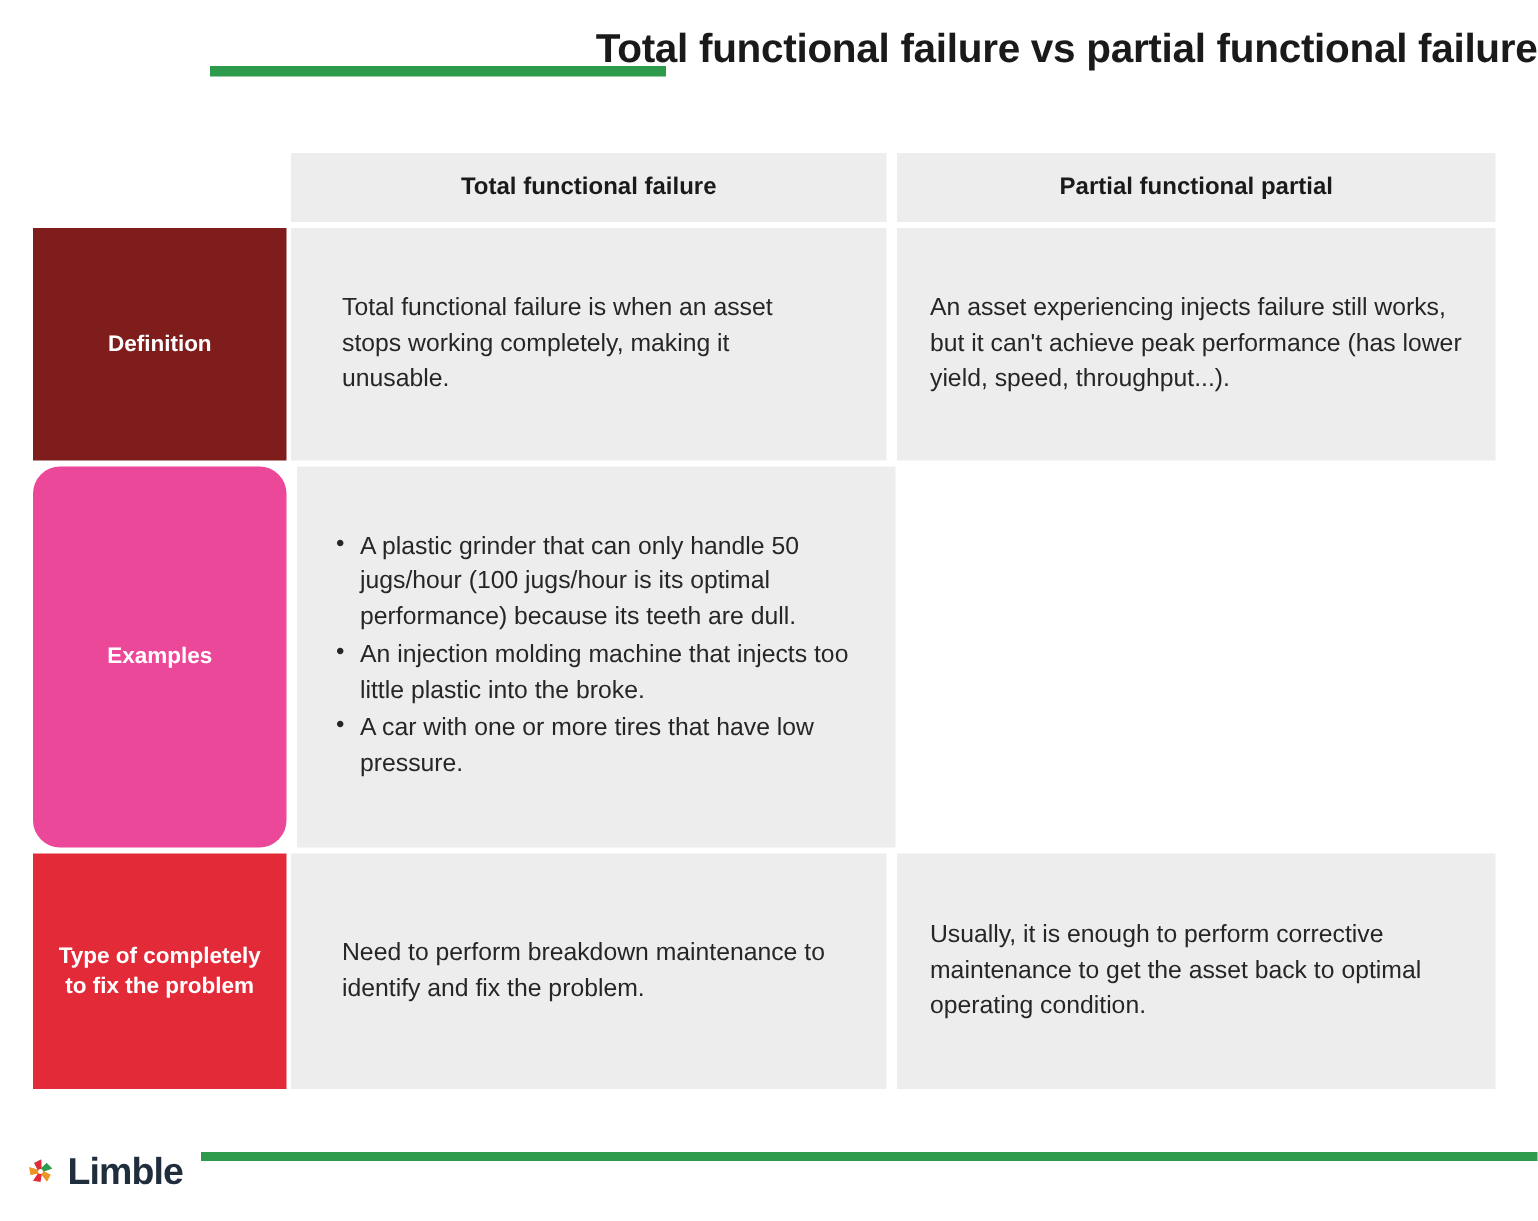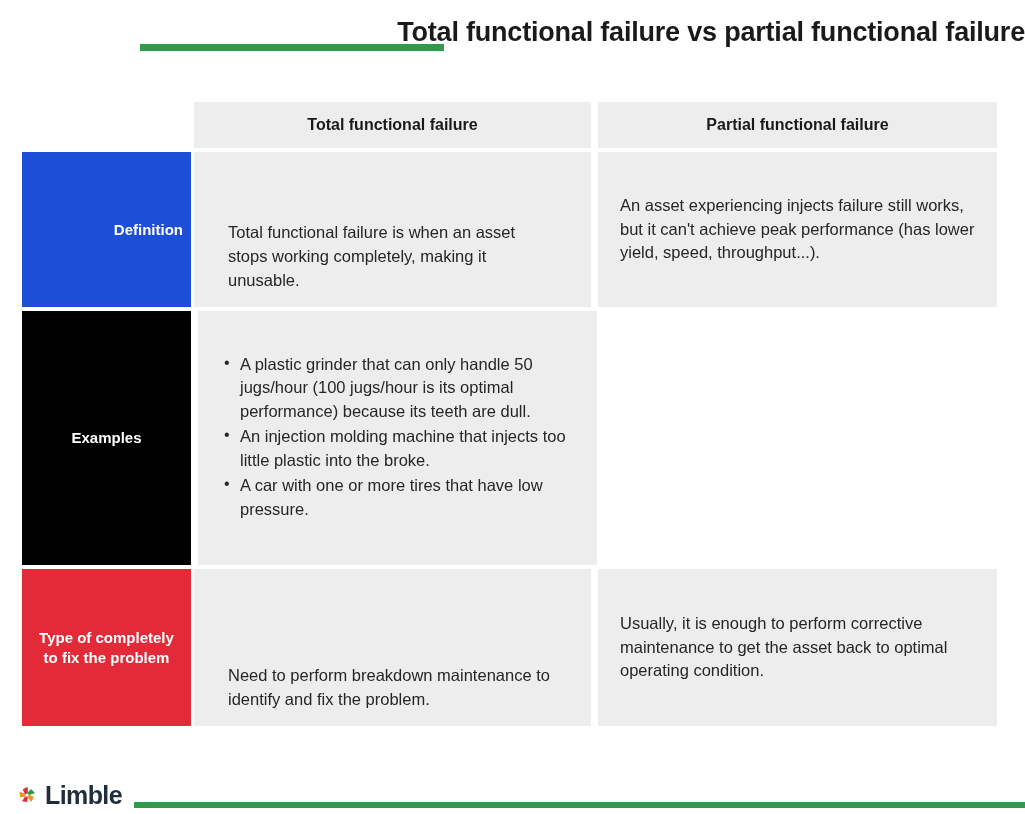--- a/index.html
+++ b/index.html
@@ -81,21 +81,20 @@
     box-sizing: border-box;
     display: flex;
     flex-direction: column;
     justify-content: center;
   }
   .cell-col1 {
     width: 397px;
     flex: 0 0 397px;
     margin-left: 3px;
     padding: 14px 34px 14px 34px;
-    justify-content: flex-end;
   }
   .cell-col2 {
     width: 399px;
     flex: 0 0 399px;
     margin-left: 7px;
     padding: 14px 22px 14px 22px;
   }
   .head-text {
     font-size: 16px;
     font-weight: bold;
@@ -141,21 +140,21 @@
   .row-maint      .cell-body { min-height: 157px; }
 
   
   .footer {
     position: absolute;
     left: 0;
     top: 768px;
     width: 1025px;
     height: 40px;
     display: flex;
-    align-items: flex-end;
+    align-items: flex-start;
   }
   .logo-wrap {
     display: flex;
     align-items: center;
     margin-left: 14px;
   }
   .logo-mark {
     width: 26px;
     height: 26px;
     margin-right: 5px;
@@ -187,38 +186,38 @@
   <div class="title-underline"></div>
 
   <div class="table">
 
     <div class="trow head-row">
       <div class="cell-label blank"></div>
       <div class="cell-body cell-col1">
         <span class="head-text">Total functional failure</span>
       </div>
       <div class="cell-body cell-col2">
-        <span class="head-text">Partial functional failure</span>
+        <span class="head-text">Partial functional partial</span>
       </div>
     </div>
 
     <div class="trow row-definition">
-      <div class="cell-label" style="background:#1d4ed8;justify-content:flex-end;">
+      <div class="cell-label" style="background:#7f1d1d;">
         <span>Definition</span>
       </div>
       <div class="cell-body cell-col1">
         <p class="body-text">Total functional failure is when an asset stops working completely, making it unusable.</p>
       </div>
       <div class="cell-body cell-col2">
         <p class="body-text">An asset experiencing injects failure still works, but it can't achieve peak performance (has lower yield, speed, throughput...).</p>
       </div>
     </div>
 
     <div class="trow row-examples">
-      <div class="cell-label" style="background:#000000;">
+      <div class="cell-label" style="background:#ec4899;border-radius:18px;">
         <span>Examples</span>
       </div>
       <div class="cell-body cell-col2">
         <ul class="bullets">
             <li>A plastic grinder that can only handle 50 jugs/hour (100 jugs/hour is its optimal performance) because its teeth are dull.</li>
             <li>An injection molding machine that injects too little plastic into the broke.</li>
             <li>A car with one or more tires that have low pressure.</li>
           </ul>
       </div>
     </div>

